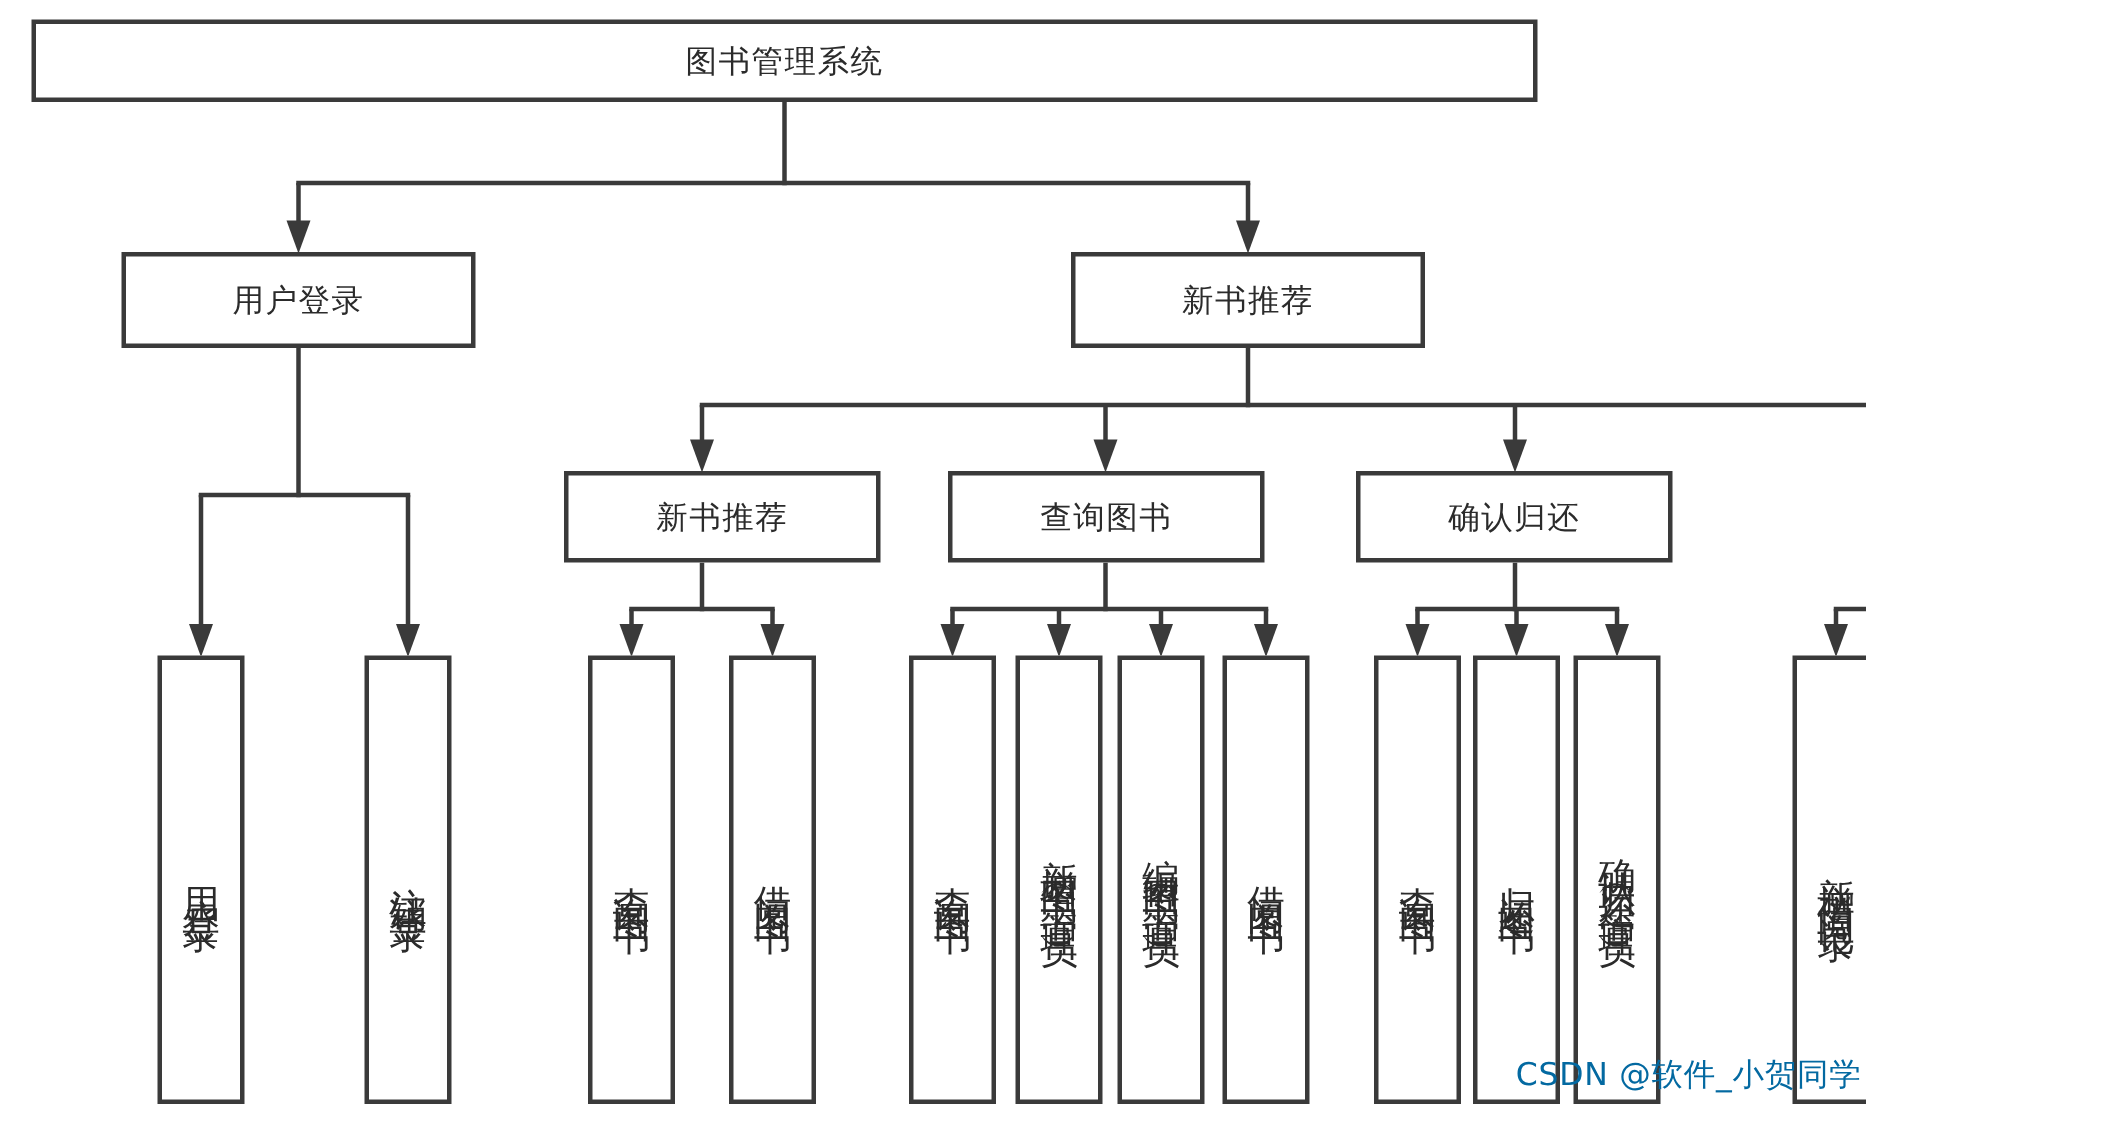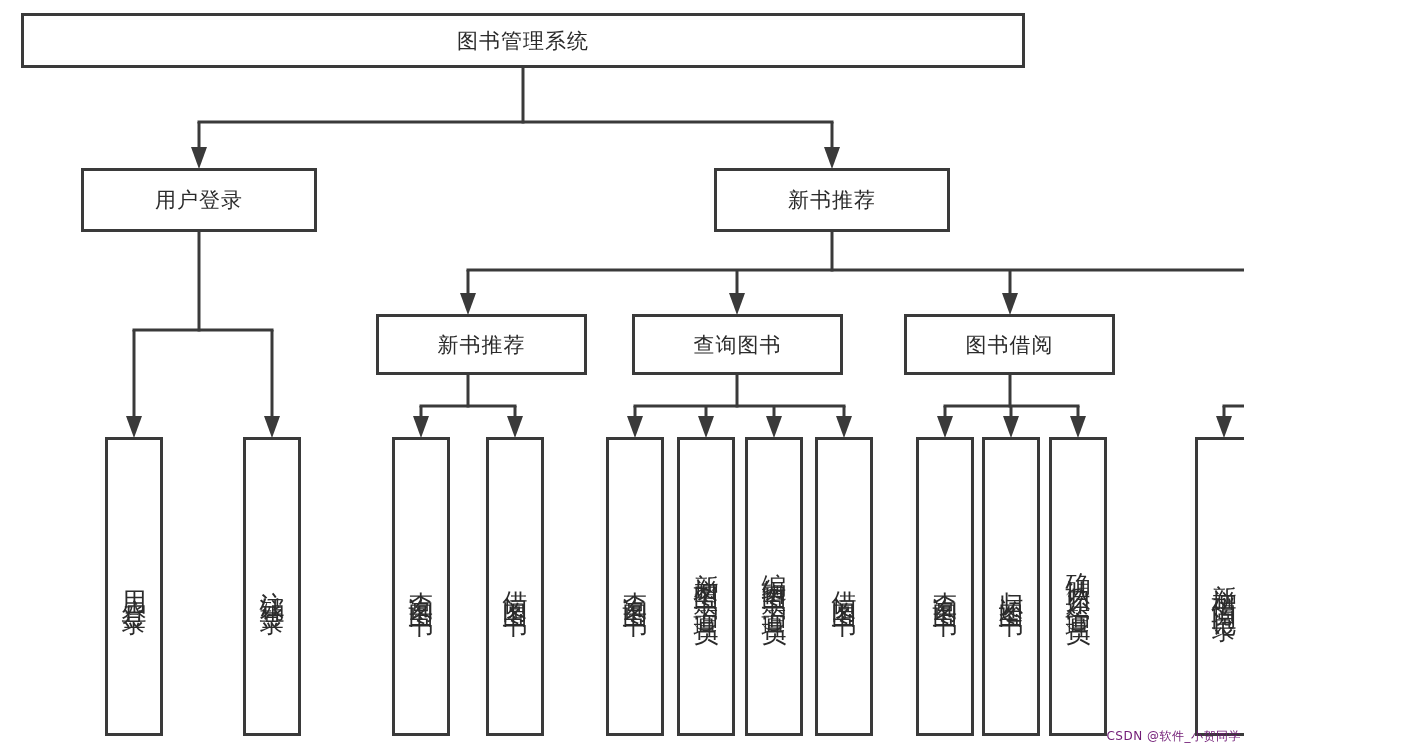--- a/index.html
+++ b/index.html
@@ -70,24 +70,24 @@
   #leaf-6  { left: 745px; }
   #leaf-7  { left: 815px; }
   #leaf-8  { left: 916px; }
   #leaf-9  { left: 982px; }
   #leaf-10 { left: 1049px; }
   #leaf-11 { left: 1195px; }
   #leaf-12 { left: 1313px; }
   .watermark {
     position: absolute;
     right: 3px;
-    bottom: 2px;
-    font-size: 12px;
+    bottom: 17px;
+    font-size: 21px;
     letter-spacing: 0.5px;
-    color: #701a75;
+    color: #0369a1;
     z-index: 5;
     white-space: nowrap;
   }
 </style>
 </head>
 <body>
 
 <div id="canvas">
 
   <svg class="connectors" viewBox="0 0 1405 747" xmlns="http://www.w3.org/2000/svg" stroke="#3a3a3a" stroke-width="3" fill="#3a3a3a">
@@ -177,21 +177,21 @@
     <span>新书推荐</span>
   </div>
 
   <div class="node node-l3" id="l3-0">
     <span>新书推荐</span>
   </div>
   <div class="node node-l3" id="l3-1">
     <span>查询图书</span>
   </div>
   <div class="node node-l3" id="l3-2">
-    <span>图书借阅</span>
+    <span>确认归还</span>
   </div>
 
   <div class="node node-leaf" id="leaf-0">
     <span class="vtext">用户登录</span>
   </div>
   <div class="node node-leaf" id="leaf-1">
     <span class="vtext">注销登录</span>
   </div>
   <div class="node node-leaf" id="leaf-2">
     <span class="vtext">查询图书</span>

